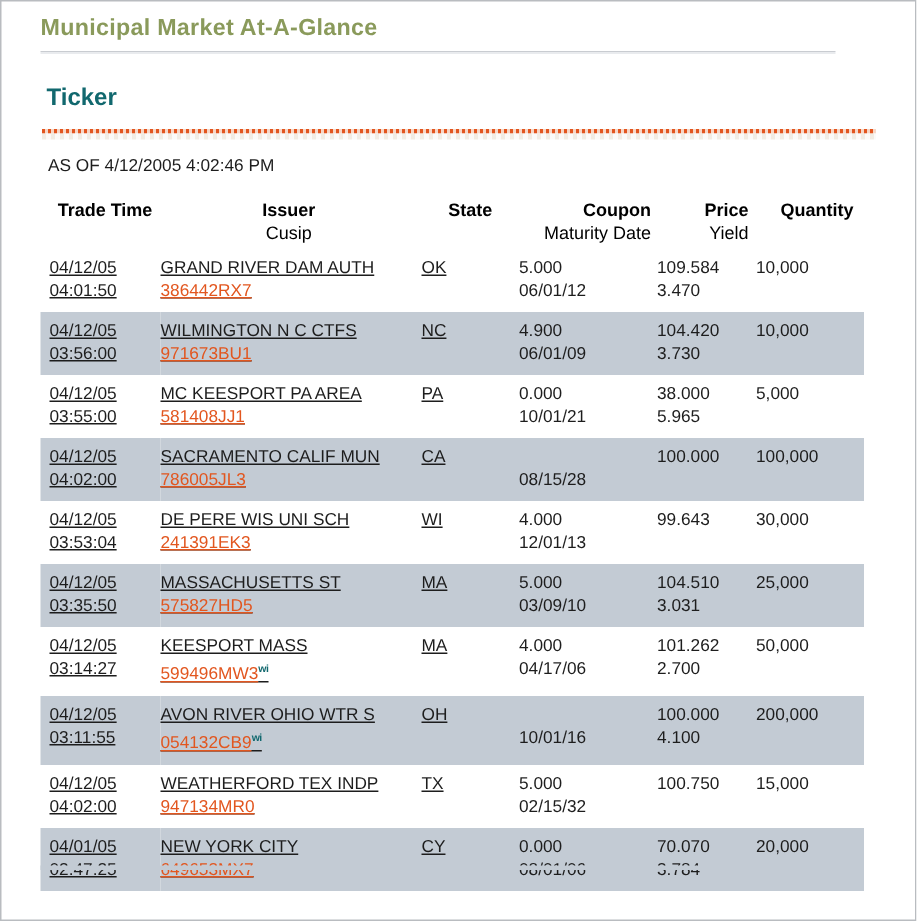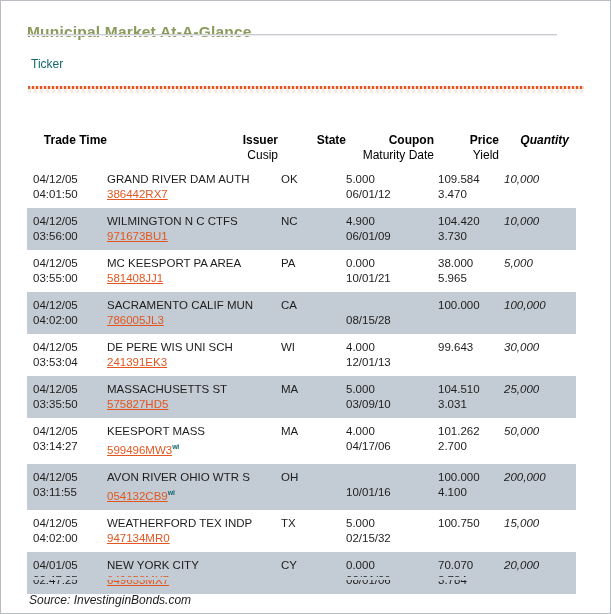--- a/index.html
+++ b/index.html
@@ -24,43 +24,43 @@
     left: 0;
     top: 0;
     width: 609px;
     height: 612px;
   }
 
   
   .page-title {
     position: absolute;
     left: 26px;
-    top: 22px;
+    top: 9px;
     font-size: 15.5px;
     font-weight: bold;
     color: #8a9a5b;
     letter-spacing: 0.2px;
     white-space: nowrap;
   }
   .title-rule {
     position: absolute;
     left: 26px;
     top: 33px;
     width: 530px;
     height: 2px;
     background: linear-gradient(to bottom, #c9ccd1 0px, #c9ccd1 1px, #e9ebee 1px, #e9ebee 2px);
   }
 
   
   .ticker-head {
     position: absolute;
     left: 30px;
     top: 56px;
-    font-size: 12px;
-    font-weight: normal;
+    font-size: 16px;
+    font-weight: bold;
     color: #11686e;
     white-space: nowrap;
   }
 
   
   .dotted-rule {
     position: absolute;
     left: 27px;
     top: 85px;
     width: 556px;
@@ -113,40 +113,40 @@
 
   .tbl th {
     font-size: 12px;
     font-weight: bold;
     color: #000000;
     padding: 0 0 3px 0;
     vertical-align: top;
     line-height: 15px;
     white-space: nowrap;
   }
-  .th-l { text-align: right; }
+  .th-l { text-align: center; }
   .th-r { text-align: right; }
   .th-sub { font-weight: normal; display: block; }
 
   .tbl td {
     font-size: 11.5px;
     color: #1d1d1d;
     line-height: 15px;
     padding: 0;
     vertical-align: top;
     white-space: nowrap;
   }
   tr.row td { padding-top: 6px; padding-bottom: 6px; }
   tr.row.shaded td { background: #c3cbd4; }
 
-  .cell-l { text-align: left; }
+  .cell-l { text-align: left; text-decoration: underline; }
   .cell-r { padding-right: 4px !important; }
   .cell-time { padding-left: 6px !important; }
   .cell-price-pad { padding-right: 5px !important; }
-  .cell-qty-pad { padding-right: 7px !important; font-style: italic; }
+  .cell-qty-pad { padding-right: 7px !important; }
   .cell-state-pad { padding-left: 3px !important; }
 
   .line2 { display: block; }
   .muted-blank { display: block; height: 15px; }
 
   .cusip {
     color: #e2561f;
     text-decoration: underline;
     cursor: pointer;
   }
@@ -185,20 +185,21 @@
   <div class="inner">
 
     <div class="page-title">Municipal Market At-A-Glance</div>
     <div class="title-rule"></div>
 
     <div class="ticker-head">Ticker</div>
 
     <div class="dotted-rule"></div>
     <div class="dotted-rule-shadow"></div>
 
+    <div class="as-of">AS OF 4/12/2005 4:02:46 PM</div>
 
     <table class="tbl">
       <colgroup>
         <col class="c-time">
           <col class="c-issuer">
           <col class="c-state">
         <col class="c-coupon">
           <col class="c-price">
           <col class="c-qty">
       </colgroup>
@@ -305,16 +306,15 @@
             <td class="cell-l"><span>NEW YORK CITY</span><span class="line2"><span class="cusip">649653MX7</span></span></td>
             <td class="cell-l cell-state-pad"><span>CY</span><span class="muted-blank"></span></td>
             <td class="cell-r"><span>0.000</span><span class="line2">08/01/06</span></td>
             <td class="cell-r cell-price-pad"><span>70.070</span><span class="line2">3.784</span></td>
             <td class="cell-r cell-qty-pad"><span>20,000</span><span class="muted-blank"></span></td>
           </tr>
         </tbody>
     </table>
 
     <div class="footer-rule"></div>
-    <div class="source">Source: InvestinginBonds.com</div>
 
   </div>
 </div>
 
 </body></html>

